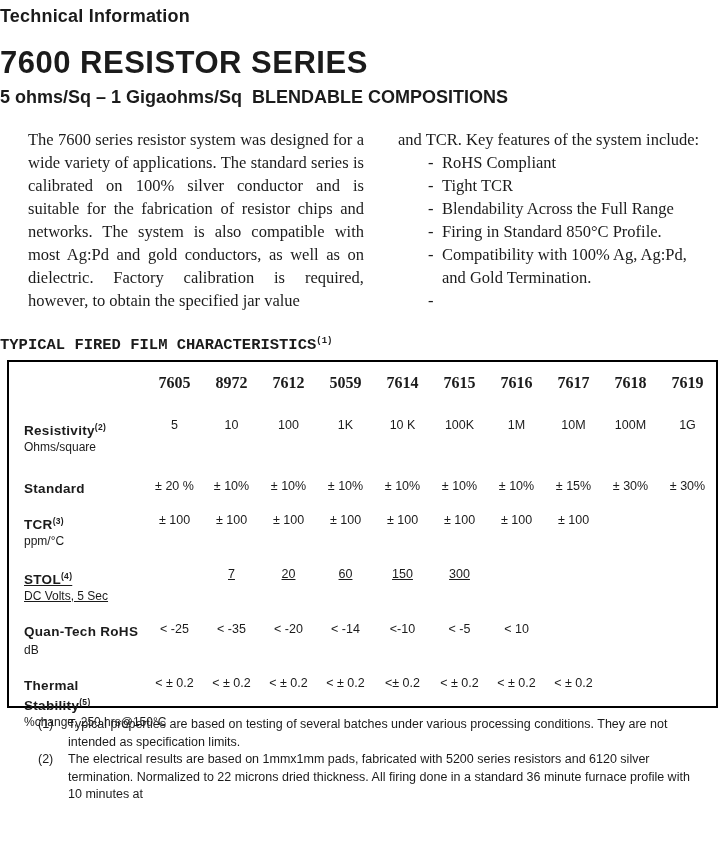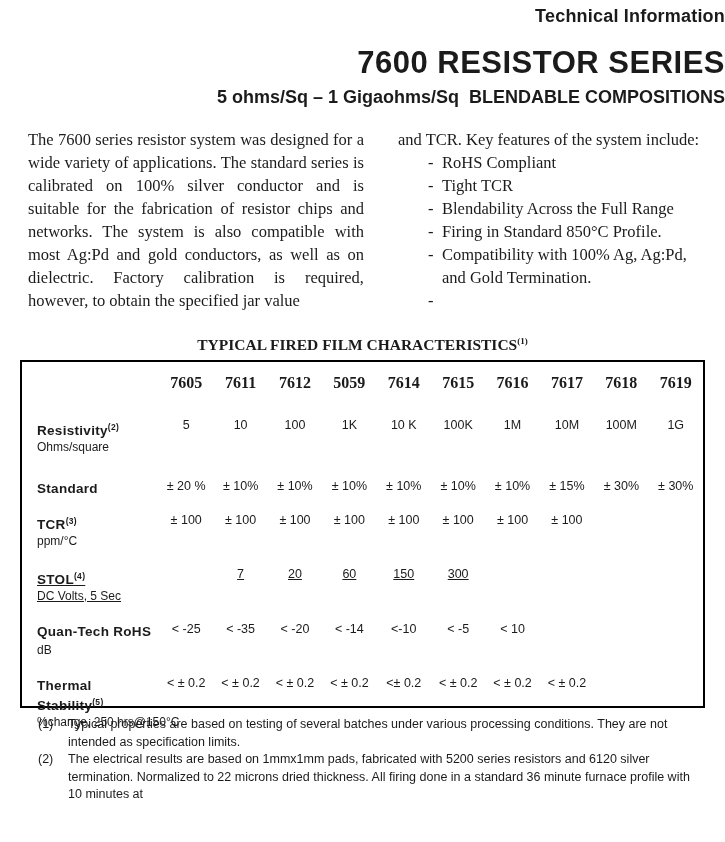--- a/index.html
+++ b/index.html
@@ -11,21 +11,21 @@
   .page {
     width: 725px;
     height: 842px;
     background: #ffffff;
     font-family: "Liberation Serif", serif;
     overflow: hidden;
     box-sizing: border-box;
   }
 
   
-  .header { text-align: right; padding-top: 6px; font-family: "Liberation Sans", sans-serif; }
+  .header { text-align: left; padding-top: 6px; font-family: "Liberation Sans", sans-serif; }
   .eyebrow {
     font-size: 18px;
     font-weight: bold;
     letter-spacing: 0.2px;
   }
   .doc-title {
     font-size: 31px;
     font-weight: bold;
     margin-top: 18px;
     letter-spacing: 0.5px;
@@ -68,30 +68,29 @@
     flex: 0 0 30px;
     padding-left: 30px;
     box-sizing: content-box;
     width: 14px;
     flex-basis: auto;
   }
   .features .ftext { flex: 1 1 auto; }
 
   
   .table-title {
-    text-align: center;
-    font-family: Liberation Serif, serif;
+    font-family: Liberation Mono, monospace;
     font-weight: bold;
     font-size: 15.5px;
     margin-top: 24px;
     margin-bottom: 6px;
   }
   .table-title sup { font-size: 9px; }
   .char-table-box {
-    margin: 0 20px;
+    margin: 0 7px;
     border: 2px solid #000;
     height: 348px;
     box-sizing: border-box;
   }
   table.char {
     width: 100%;
     border-collapse: collapse;
     table-layout: fixed;
   }
   table.char th, table.char td {
@@ -194,21 +193,21 @@
   <div class="table-title">
     <span>TYPICAL FIRED FILM CHARACTERISTICS</span><sup>(1)</sup>
   </div>
 
   <div class="char-table-box">
     <table class="char">
       <thead id="char-thead">
           <tr>
             <th class="labelcol"></th>
             <th>7605</th>
-            <th>7611</th>
+            <th>8972</th>
             <th>7612</th>
             <th>5059</th>
             <th>7614</th>
             <th>7615</th>
             <th>7616</th>
             <th>7617</th>
             <th>7618</th>
             <th>7619</th>
           </tr>
         </thead>

